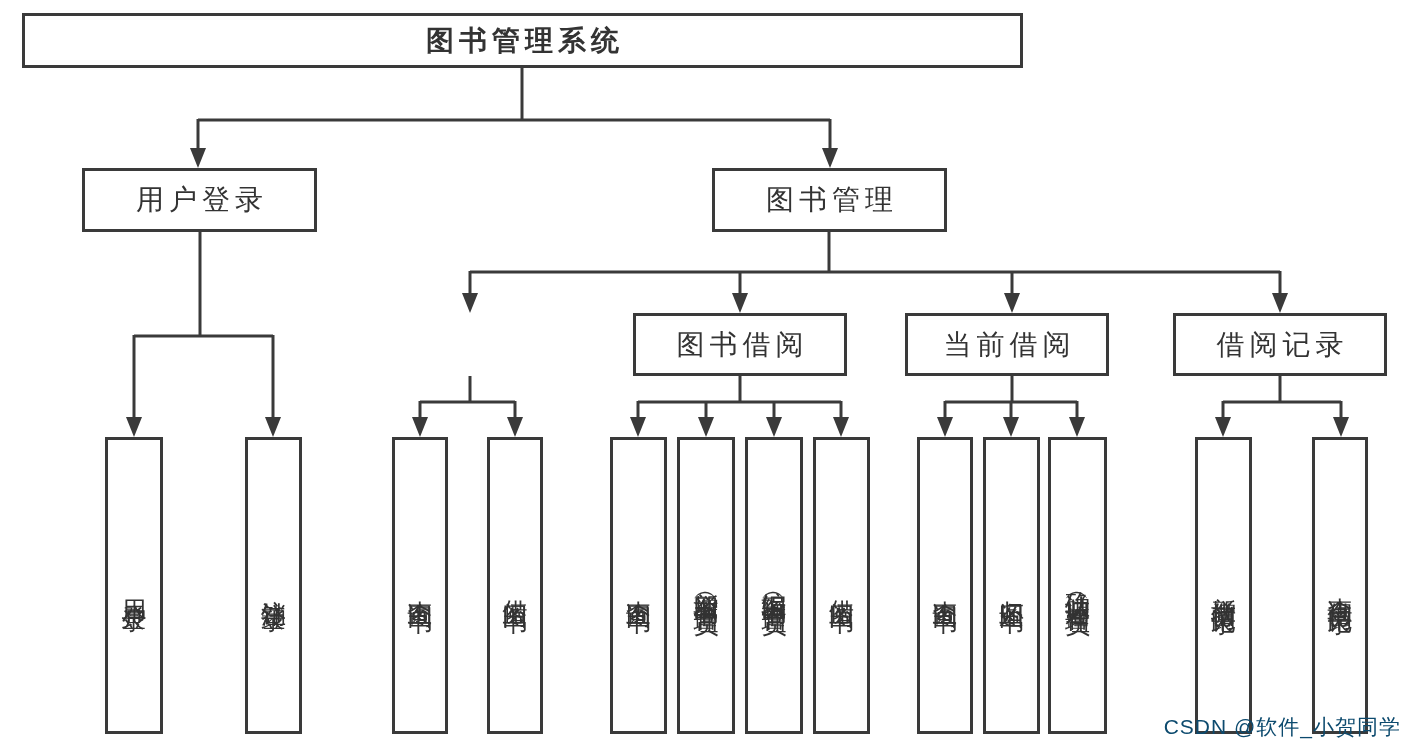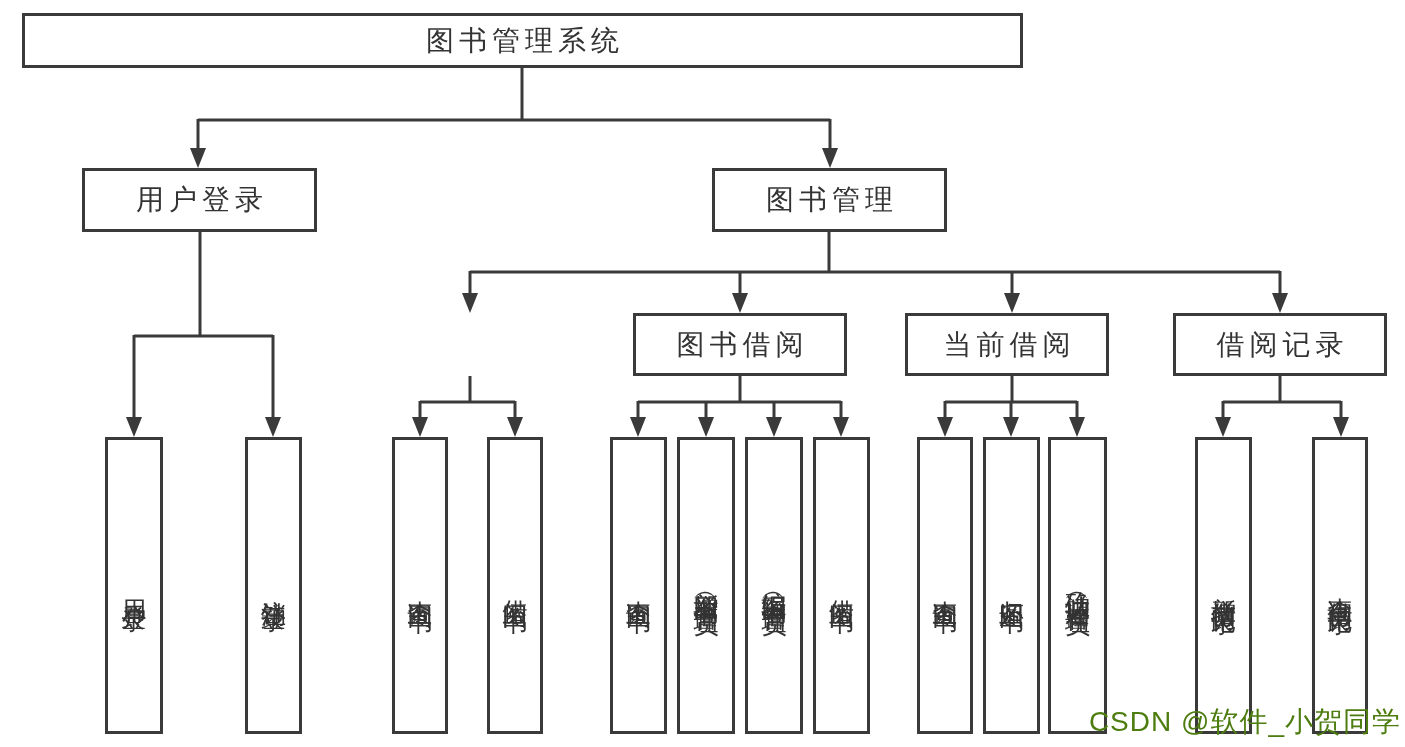--- a/index.html
+++ b/index.html
@@ -43,22 +43,22 @@
     text-orientation: mixed;
     font-size: 25px;
     letter-spacing: 3px;
     line-height: 1;
     white-space: nowrap;
   }
   .watermark {
     position: absolute;
     right: 4px;
     bottom: 6px;
-    font-size: 28px;
-    color: #4d7c0f;
+    font-size: 21px;
+    color: #0c4a6e;
     letter-spacing: 1px;
     white-space: nowrap;
   }
 </style>
 </head>
 <body>
 
 <div id="stage">
 
   <svg id="wires" viewBox="0 0 1405 747" xmlns="http://www.w3.org/2000/svg">
@@ -123,21 +123,21 @@
       <polygon points="766,417 782,417 774,437"></polygon>
       <polygon points="833,417 849,417 841,437"></polygon>
       <polygon points="937,417 953,417 945,437"></polygon>
       <polygon points="1003,417 1019,417 1011,437"></polygon>
       <polygon points="1069,417 1085,417 1077,437"></polygon>
       <polygon points="1215,417 1231,417 1223,437"></polygon>
       <polygon points="1333,417 1349,417 1341,437"></polygon>
     </g>
   </svg>
 
-  <div class="node h-node" style="left:22px; top:13px; width:1001px; height:55px;">图书管理系统</div>
+  <div class="node h-node" style="left:22px; top:13px; width:1001px; height:55px;font-weight:bold;">图书管理系统</div>
 
   <div class="node h-node" style="left:82px; top:168px; width:235px; height:64px;">用户登录</div>
   <div class="node h-node" style="left:712px; top:168px; width:235px; height:64px;">图书管理</div>
 
   <div class="node h-node" style="left:633px; top:313px; width:214px; height:63px;">图书借阅</div>
   <div class="node h-node" style="left:905px; top:313px; width:204px; height:63px;">当前借阅</div>
   <div class="node h-node" style="left:1173px; top:313px; width:214px; height:63px;text-align:center;">借阅记录</div>
 
   <div class="node v-node" style="left:105px; top:437px; width:58px; height:297px;">
     <span class="v-label">用户登录</span>

